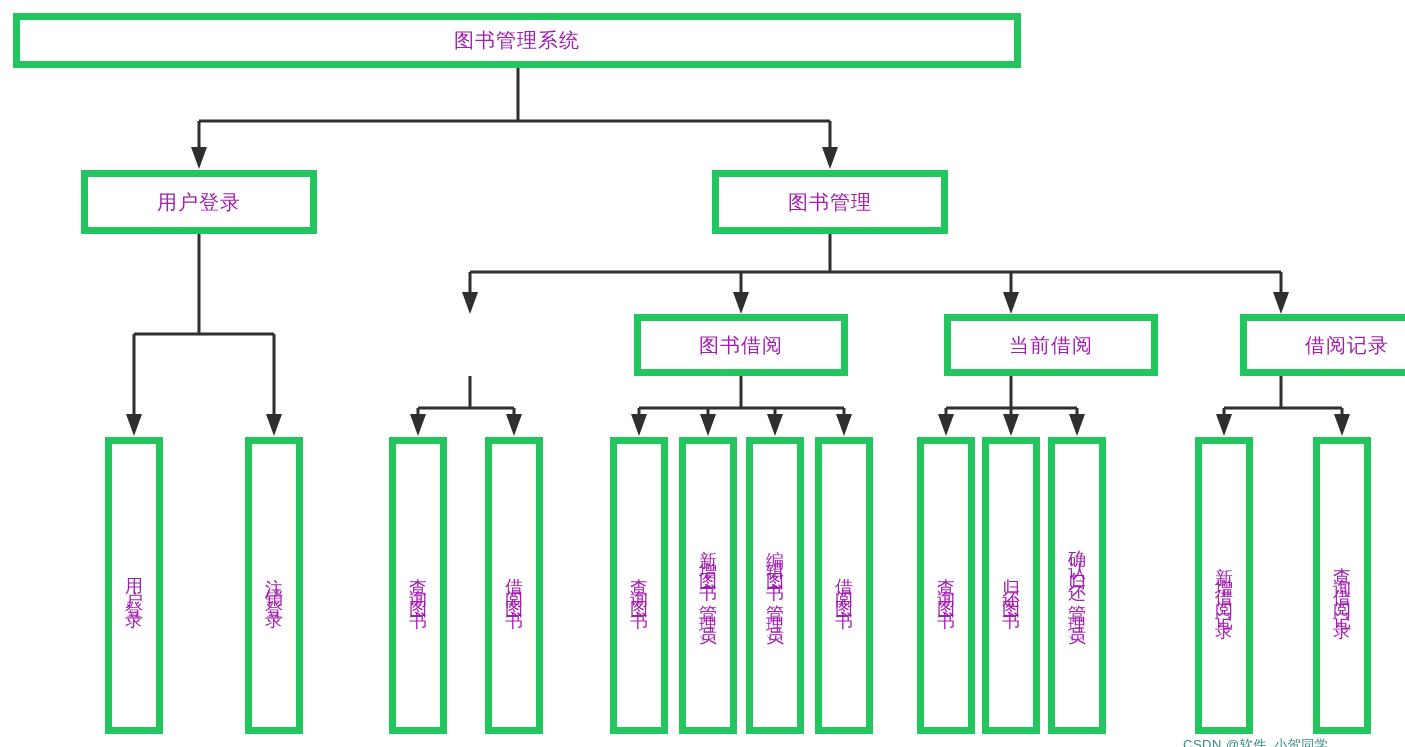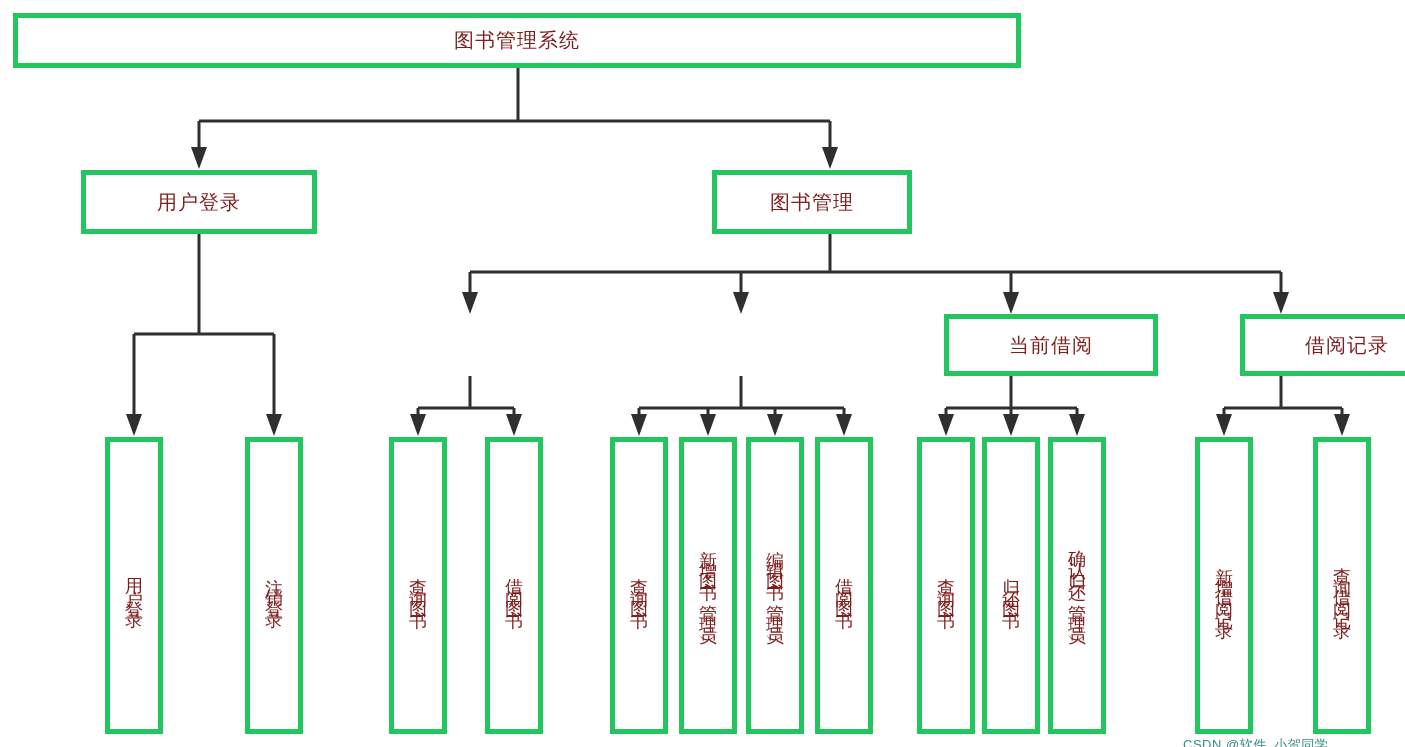--- a/index.html
+++ b/index.html
@@ -19,43 +19,43 @@
     position: absolute;
     left: 0;
     top: 0;
     width: 1405px;
     height: 747px;
   }
   .hbox, .vbox {
     position: absolute;
     box-sizing: border-box;
     background: #ffffff;
-    border: 5px solid #22c55e;
+    border: 7px solid #22c55e;
     display: flex;
     align-items: center;
     justify-content: center;
-    color: #7f1d1d;
+    color: #a21caf;
   }
   .hbox span {
     font-size: 20px;
     letter-spacing: 1px;
     white-space: nowrap;
   }
   .vbox span {
     writing-mode: vertical-rl;
     text-orientation: mixed;
     font-size: 18px;
     letter-spacing: 11px;
     line-height: 1;
     white-space: nowrap;
   }
   
   .n-root  { left: 13px;   top: 13px;  width: 1008px; height: 55px; }
   .n-login { left: 81px;   top: 170px; width: 236px;  height: 64px; }
-  .n-mgmt  { left: 712px;  top: 170px; width: 200px;  height: 64px; }
+  .n-mgmt  { left: 712px;  top: 170px; width: 236px;  height: 64px; }
   .n-l3a   { left: 363px;  top: 314px; width: 214px;  height: 62px; }
   .n-l3b   { left: 634px;  top: 314px; width: 214px;  height: 62px; }
   .n-l3c   { left: 904px;  top: 314px; width: 214px;  height: 62px; margin-left: 40px; }
   .n-l3d   { left: 1240px; top: 314px; width: 214px;  height: 62px; }
   
   .vbox { top: 437px; width: 58px; height: 297px; }
   .n-a1 { left: 105px; }
   .n-a2 { left: 245px; }
   .n-b1 { left: 389px; }
   .n-b2 { left: 485px; }
@@ -108,20 +108,23 @@
     <span>图书管理系统</span>
   </div>
 
   <div class="hbox n-login">
     <span>用户登录</span>
   </div>
   <div class="hbox n-mgmt">
     <span>图书管理</span>
   </div>
 
+  <div class="hbox n-l3b">
+    <span>图书借阅</span>
+  </div>
   <div class="hbox n-l3c">
     <span>当前借阅</span>
   </div>
   <div class="hbox n-l3d">
     <span>借阅记录</span>
   </div>
 
   <div class="vbox n-a1">
     <span>用户登录</span>
   </div>

